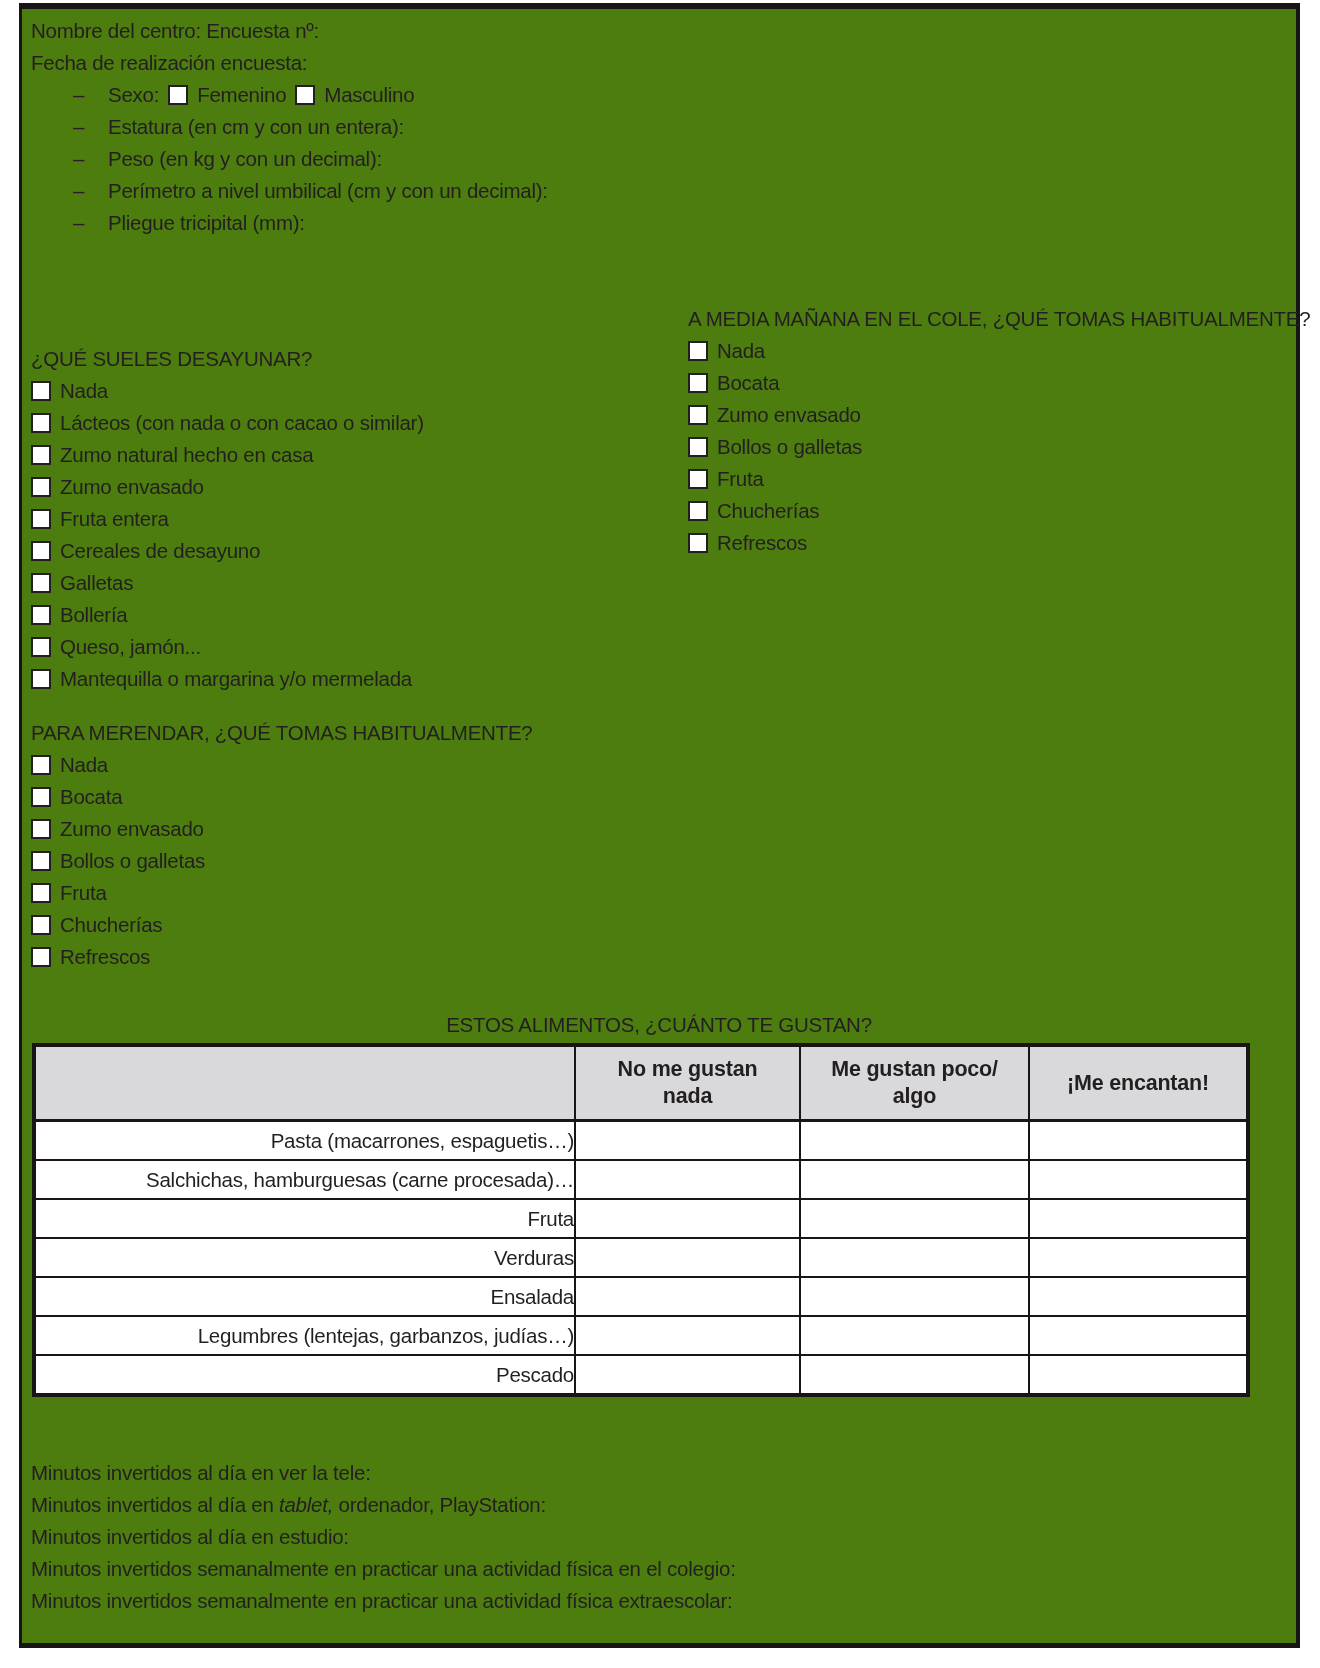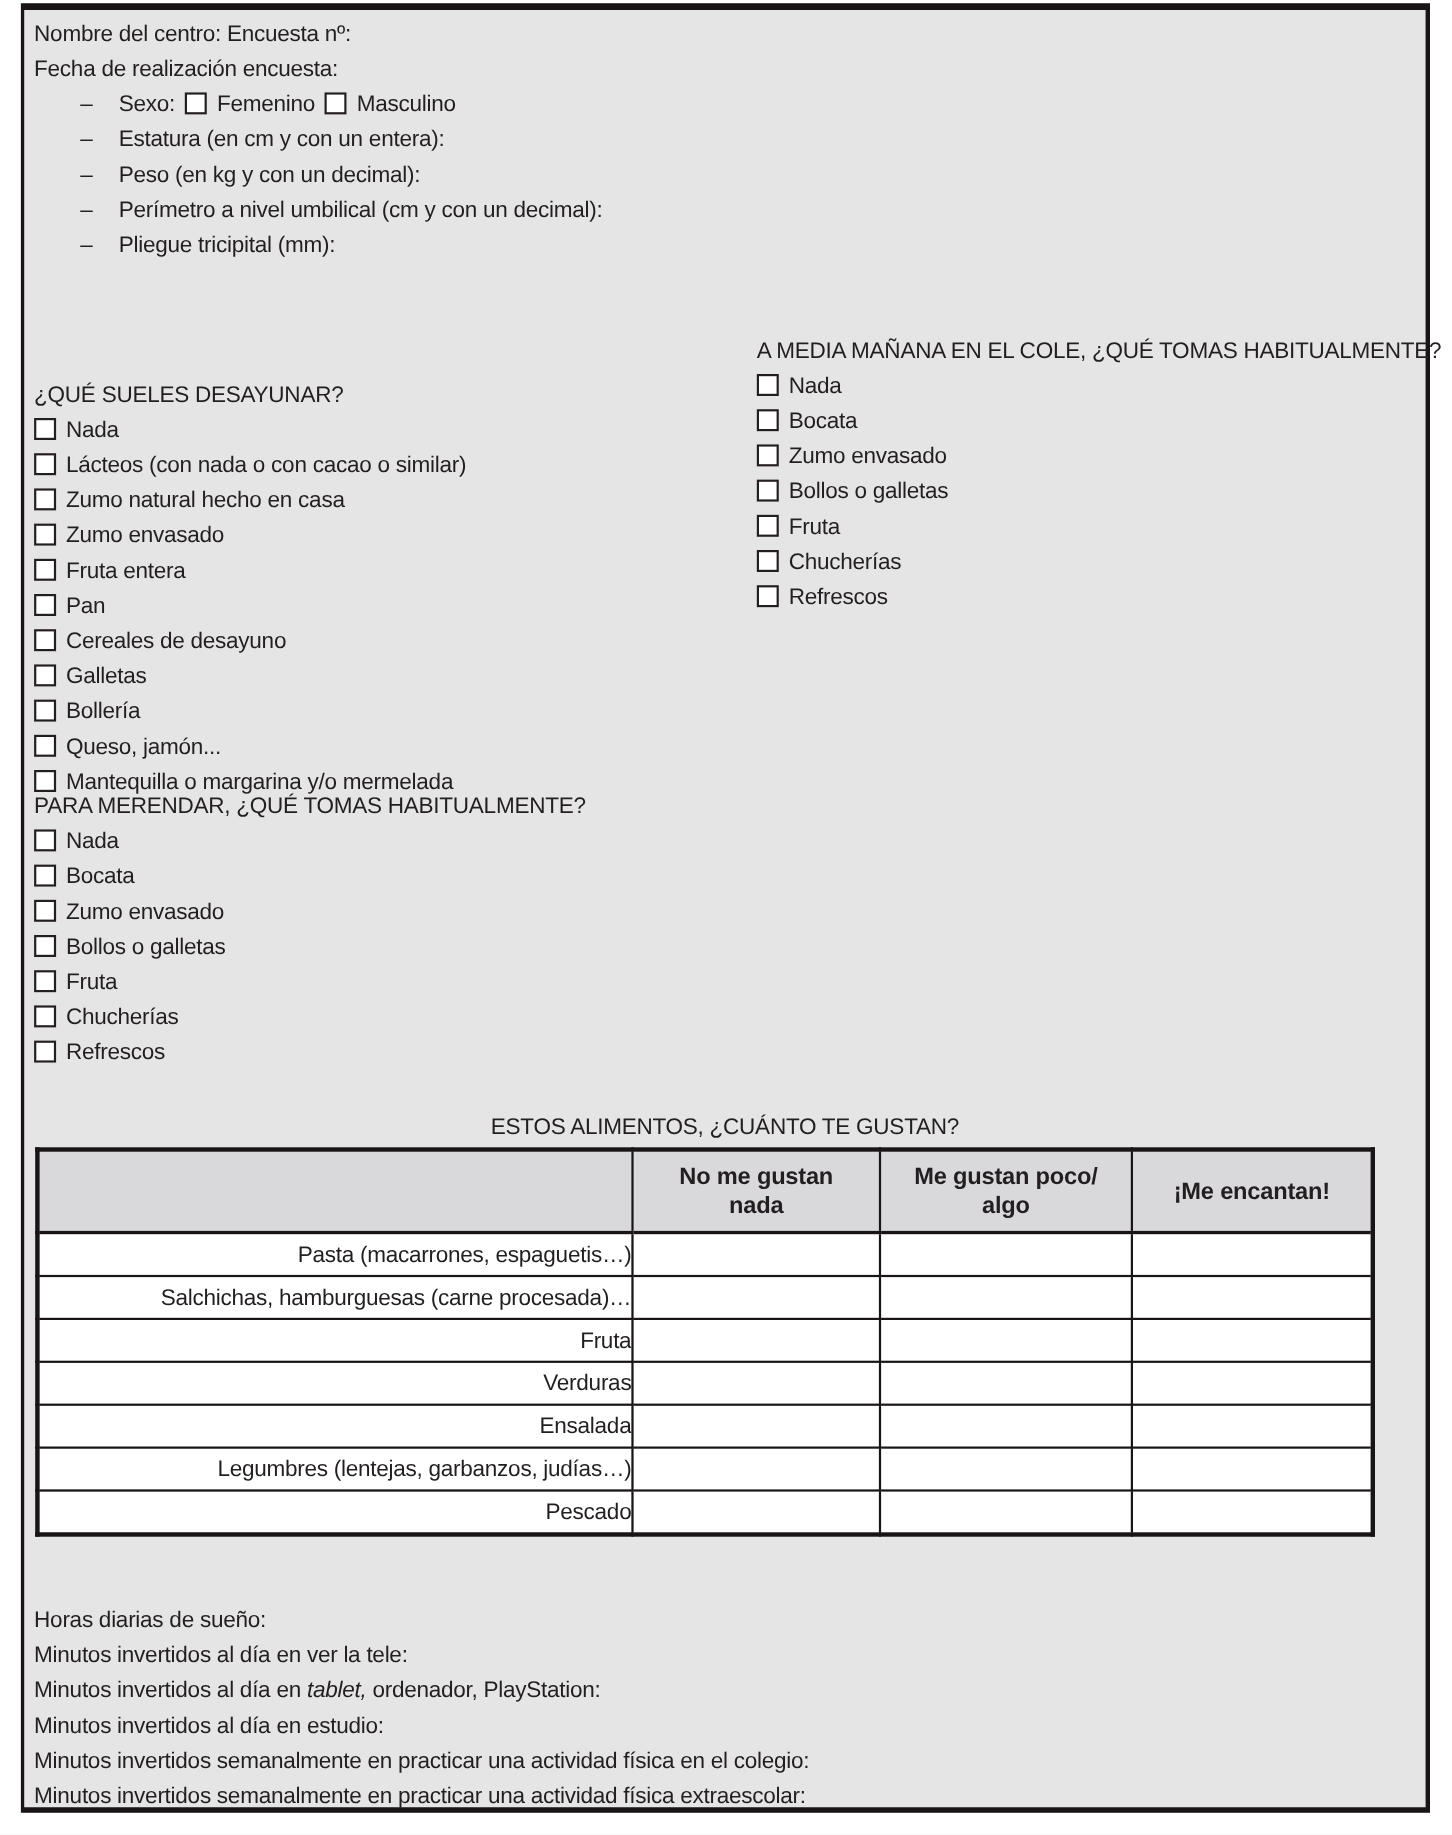--- a/index.html
+++ b/index.html
@@ -4,21 +4,21 @@
 <style>
   html,body{margin:0;padding:0;}
   body{
     width:1320px;height:1668px;background:#ffffff;position:relative;
     font-family:"Liberation Sans", sans-serif;color:#231f20;
     font-size:20.5px;letter-spacing:-0.25px;line-height:32px;
     -webkit-font-smoothing:antialiased;
   }
   .page{
     position:absolute;left:19px;top:3px;width:1274px;height:1634px;
-    border:solid #191415;border-width:6px 4px 5px 3px;background:#e5e5e5;
+    border:solid #191415;border-width:6px 4px 5px 3px;background:#4d7c0f;
   }
   .top-block{position:absolute;left:9px;top:6px;right:8px;}
   .dash-row{padding-left:42px;}
   .dash-row .dash{display:inline-block;width:35px;}
   .cb{
     display:inline-block;width:16px;height:16px;background:#fff;
     border:2.5px solid #231f20;vertical-align:-3px;margin-right:9px;
   }
   .sexo-cb{margin-left:9px;}
   .cb-block{position:absolute;}
@@ -87,23 +87,20 @@
         <span class="cb"></span><span>Lácteos (con nada o con cacao o similar)</span>
       </div>
         <div class="cb-row">
         <span class="cb"></span><span>Zumo natural hecho en casa</span>
       </div>
         <div class="cb-row">
         <span class="cb"></span><span>Zumo envasado</span>
       </div>
         <div class="cb-row">
         <span class="cb"></span><span>Fruta entera</span>
-      </div>
-        <div class="cb-row">
-        <span class="cb"></span><span>Pan</span>
       </div>
         <div class="cb-row">
         <span class="cb"></span><span>Cereales de desayuno</span>
       </div>
         <div class="cb-row">
         <span class="cb"></span><span>Galletas</span>
       </div>
         <div class="cb-row">
         <span class="cb"></span><span>Bollería</span>
       </div>
@@ -229,21 +226,20 @@
         <tr>
         <td class="food">Pescado</td>
         <td class="mark"></td>
         <td class="mark"></td>
         <td class="mark"></td>
       </tr>
       </tbody>
   </table>
 
   <div class="bottom-block">
-    <div>Horas diarias de sueño:</div>
     <div>Minutos invertidos al día en ver la tele:</div>
     <div><span>Minutos invertidos al día en </span><span class="it">tablet,</span><span> ordenador, PlayStation:</span></div>
     <div>Minutos invertidos al día en estudio:</div>
     <div>Minutos invertidos semanalmente en practicar una actividad física en el colegio:</div>
     <div>Minutos invertidos semanalmente en practicar una actividad física extraescolar:</div>
   </div>
 
 </div>
 
 </body></html>

